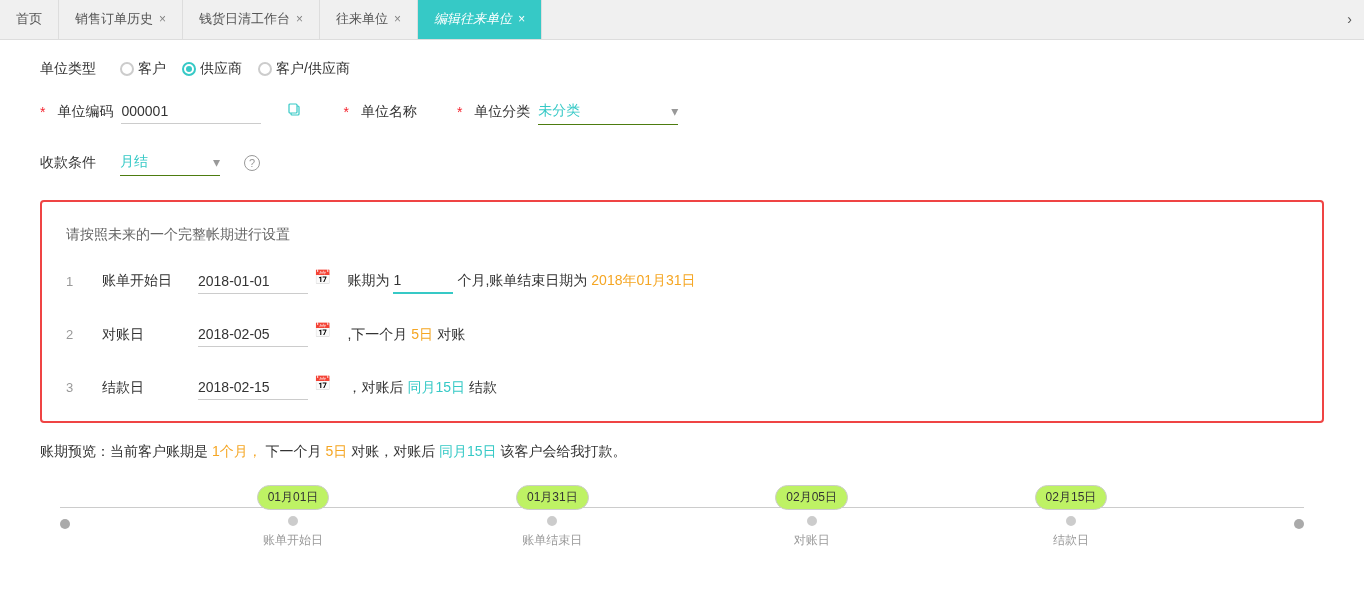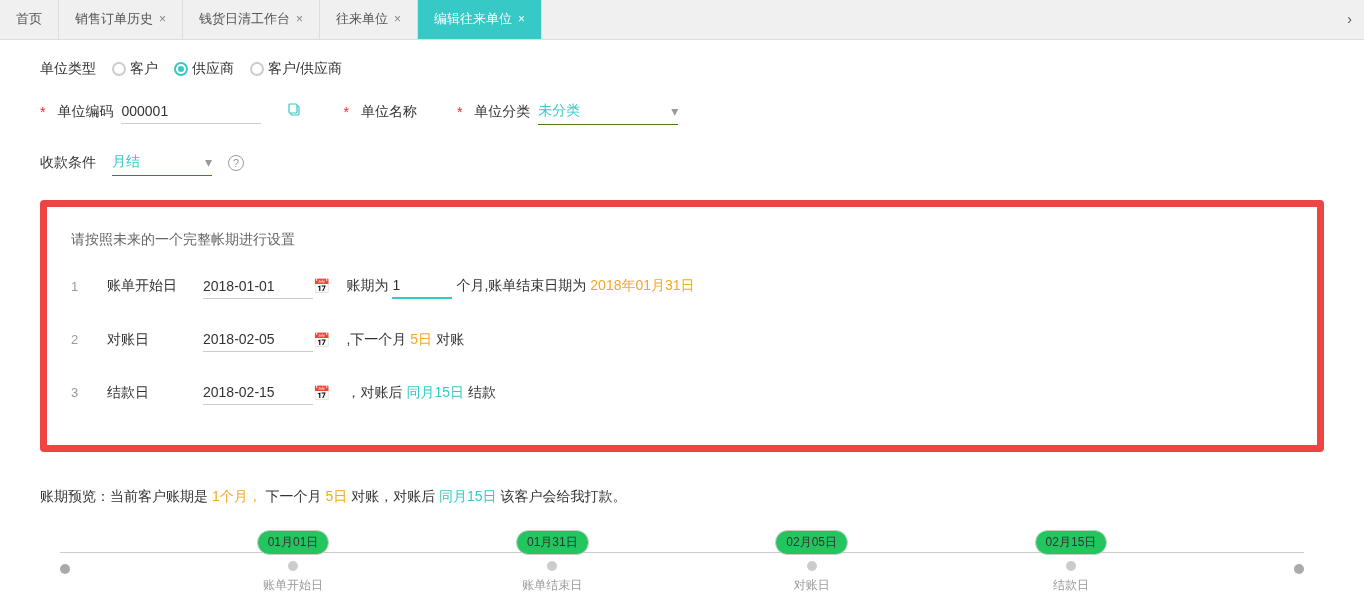--- a/index.html
+++ b/index.html
@@ -22,20 +22,21 @@
       cursor: pointer;
       font-size: 13px;
       color: #555;
       border-right: 1px solid #ddd;
       white-space: nowrap;
       gap: 6px;
     }
     .tab.active {
       background: #36c9c6;
       color: #fff;
+      font-style: italic;
     }
     .tab .close-icon {
       font-size: 12px;
       color: inherit;
       opacity: 0.7;
     }
     .tab.active .close-icon { color: #fff; opacity: 1; }
     .tab-more {
       margin-left: auto;
       padding: 0 12px;
@@ -51,21 +52,21 @@
       background: #fff;
       min-height: 568px;
       padding: 20px 40px;
     }
 
     
     .form-row {
       display: flex;
       align-items: center;
       margin-bottom: 20px;
-      gap: 16px;
+      gap: 24px;
     }
     .form-label {
       color: #333;
       white-space: nowrap;
     }
     .required-star {
       color: #f5222d;
       margin-right: 4px;
     }
 
@@ -135,24 +136,24 @@
       border-bottom: 1px solid #4d7c0f;
       padding: 4px 0;
       cursor: pointer;
       min-width: 120px;
     }
     .select-value { color: #36c9c6; flex: 1; }
     .select-arrow { color: #999; margin-left: 8px; }
 
     
     .card-box {
-      border: 7px solid #ef4444;
+      border: 2px solid #ef4444;
       border-radius: 4px;
-      padding: 24px 24px 40px;
-      margin-bottom: 36px;
+      padding: 24px 24px 21px;
+      margin-bottom: 20px;
     }
     .card-title {
       font-size: 14px;
       color: #666;
       margin-bottom: 24px;
     }
 
     
     .period-row {
       display: flex;
@@ -164,21 +165,21 @@
       width: 20px;
       color: #999;
       font-size: 13px;
     }
     .row-field-label {
       width: 80px;
       color: #333;
     }
     .date-input-wrapper {
       display: flex;
-      align-items: center;
+      gap: 6px;
     }
     .date-input {
       border: none;
       border-bottom: 1px solid #ccc;
       outline: none;
       padding: 4px 0;
       font-size: 14px;
       color: #333;
       width: 110px;
       background: transparent;
@@ -235,21 +236,21 @@
       align-items: center;
       position: relative;
       z-index: 1;
     }
     .timeline-date-badge {
       border: 1px solid #ccc;
       border-radius: 14px;
       padding: 3px 10px;
       font-size: 12px;
       color: #333;
-      background: #22c55e;
+      background: #bef264;
       white-space: nowrap;
       margin-bottom: 6px;
     }
     .timeline-label {
       font-size: 12px;
       color: #999;
       margin-top: 6px;
     }
 
     .help-icon {

